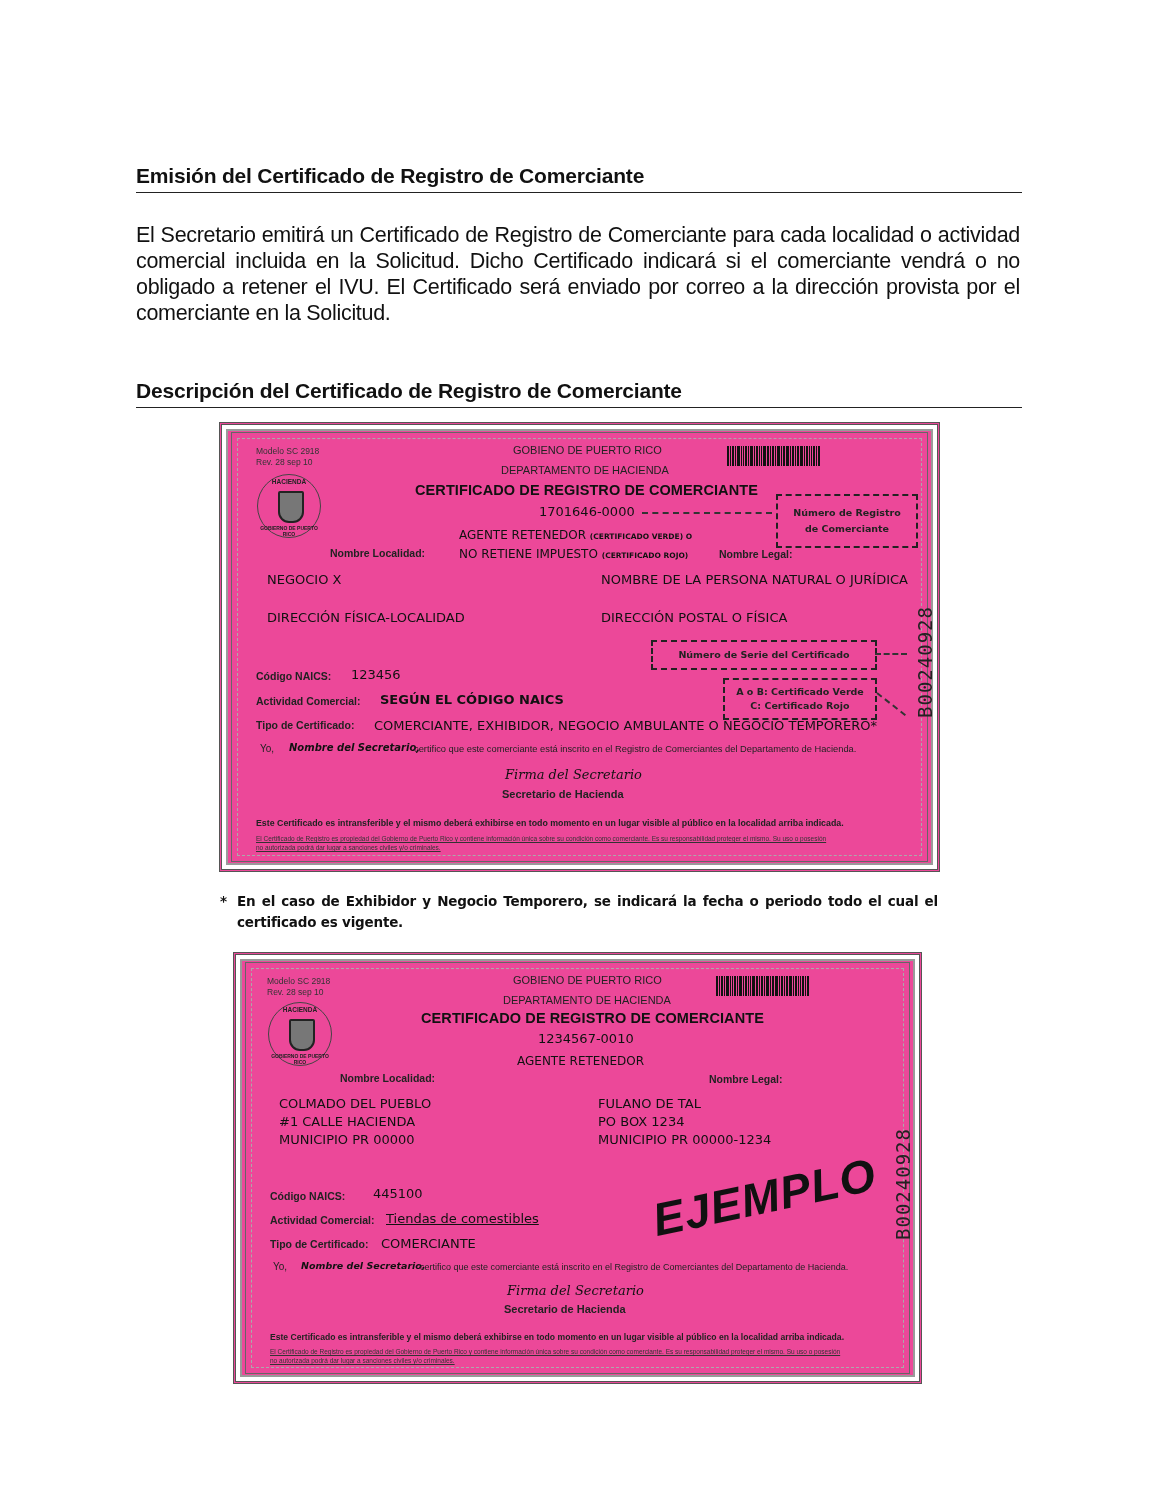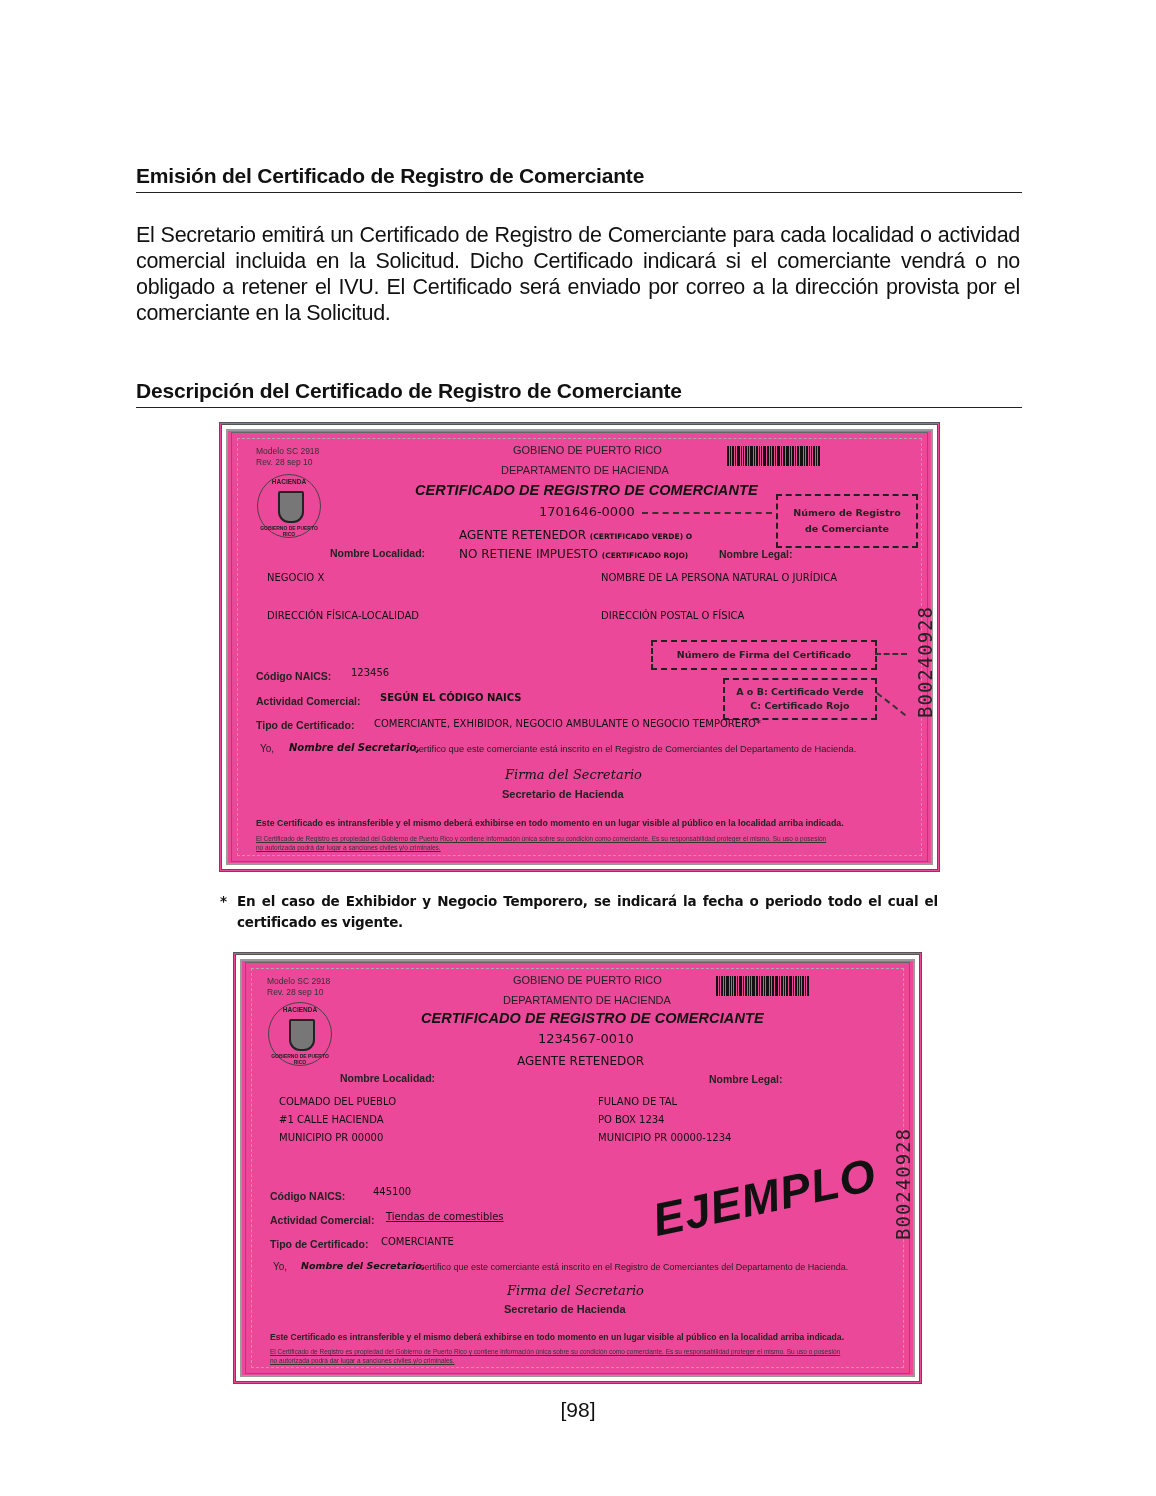--- a/index.html
+++ b/index.html
@@ -30,25 +30,25 @@
   }
   .cert-inner2 {
     position: absolute; left: 18px; right: 18px; top: 16px; bottom: 16px;
     border: 1px dashed #aaa;
   }
   .ab { position: absolute; white-space: nowrap; }
   .sans { font-family: "Liberation Sans", sans-serif; }
   .cal { font-family: "DejaVu Sans", sans-serif; }
   .small-meta { font-size: 8.5px; line-height: 11px; color: #333; }
   .gov { font-size: 11px; color: #222; }
-  .cert-title { font-size: 14.5px; font-weight: bold; letter-spacing: 0.1px; font-style: italic; }
+  .cert-title { font-size: 14.5px; font-weight: bold; letter-spacing: 0.1px; }
   .reg-num { font-size: 13px; }
   .label-b { font-size: 10.5px; font-weight: bold; color: #222; }
   .label-s { font-size: 10px; color: #222; }
-  .value { font-size: 10px; text-align: right; }
+  .value { font-size: 13px; text-align: right; }
   .micro { font-size: 6.5px; text-decoration: underline; color: #333; }
   .signature { font-family: "DejaVu Serif", serif; font-style: italic; font-size: 13px; }
   .callout {
     position: absolute; border: 2px dashed #222; font-family: "DejaVu Sans", sans-serif;
     font-size: 9.5px; font-weight: bold; text-align: right; color: #222;
     display: flex; align-items: center; justify-content: center; line-height: 16px;
   }
   .dash-h { position: absolute; border-top: 2px dashed #333; height: 0; }
   .dash-d { position: absolute; border-top: 2px dashed #333; height: 0; transform-origin: left center; }
   .serial {
@@ -166,21 +166,21 @@
       <span style="font-size:7.5px; font-weight:bold;">(CERTIFICADO ROJO)</span>
     </div>
     <div class="ab sans label-b" style="left:111px; top:125px;">Nombre Localidad:</div>
     <div class="ab sans label-b" style="left:500px; top:126px;">Nombre Legal:</div>
 
     <div class="ab cal value" style="left:48px; top:150px;">NEGOCIO X</div>
     <div class="ab cal value" style="left:382px; top:150px;">NOMBRE DE LA PERSONA NATURAL O JURÍDICA</div>
     <div class="ab cal value" style="left:48px; top:188px;">DIRECCIÓN FÍSICA-LOCALIDAD</div>
     <div class="ab cal value" style="left:382px; top:188px;">DIRECCIÓN POSTAL O FÍSICA</div>
 
-    <div class="callout" style="left:432px; top:218px; width:222px; height:26px;">Número de Firma del Certificado</div>
+    <div class="callout" style="left:432px; top:218px; width:222px; height:26px;">Número de Serie del Certificado</div>
     <div class="dash-h" style="left:656px; top:231px; width:32px;"></div>
     <div class="callout" style="left:504px; top:256px; width:150px; height:38px; flex-direction:column; line-height:14px;">
       <span>A o B: Certificado Verde</span>
       <span>C: Certificado Rojo</span>
     </div>
     <div class="dash-d" style="left:658px; top:270px; width:36px; transform:rotate(38deg);"></div>
 
     <div class="serial" style="left:695px; top:296px;">B00240928</div>
 
     <div class="ab sans label-b" style="left:37px; top:248px;">Código NAICS:</div>
@@ -290,14 +290,13 @@
     <div class="ab sans" style="left:187px; top:310px; font-size:9px; color:#222;">certifico que este comerciante está inscrito en el Registro de Comerciantes del Departamento de Hacienda.</div>
 
     <div class="ab signature" style="left:274px; top:331px;">Firma del Secretario</div>
     <div class="ab sans" style="left:271px; top:351px; font-size:11px; font-weight:bold; color:#222;">Secretario de Hacienda</div>
 
     <div class="ab sans" style="left:37px; top:380px; font-size:8.6px; font-weight:bold; color:#222;">Este Certificado es intransferible y el mismo deberá exhibirse en todo momento en un lugar visible al público en la localidad arriba indicada.</div>
     <div class="ab sans micro" style="left:37px; top:396px;">El Certificado de Registro es propiedad del Gobierno de Puerto Rico y contiene información única sobre su condición como comerciante.  Es su responsabilidad proteger el mismo.  Su uso o posesión</div>
     <div class="ab sans micro" style="left:37px; top:405px;">no autorizada podrá dar lugar a sanciones civiles y/o criminales.</div>
   </div>
 
-  <div class="page-num">[98]</div>
 </div>
 
 </body></html>

